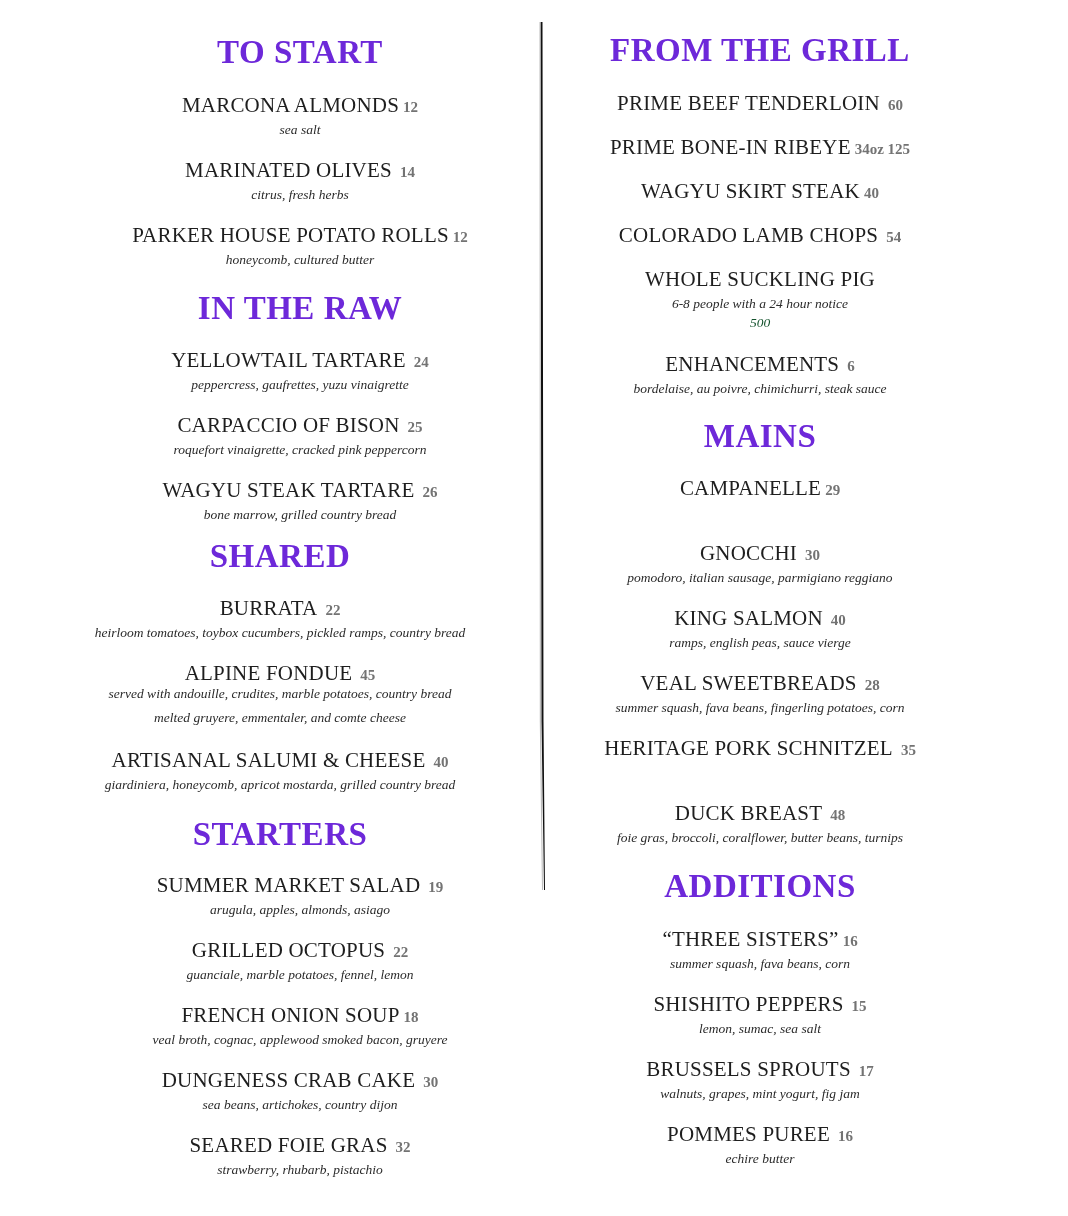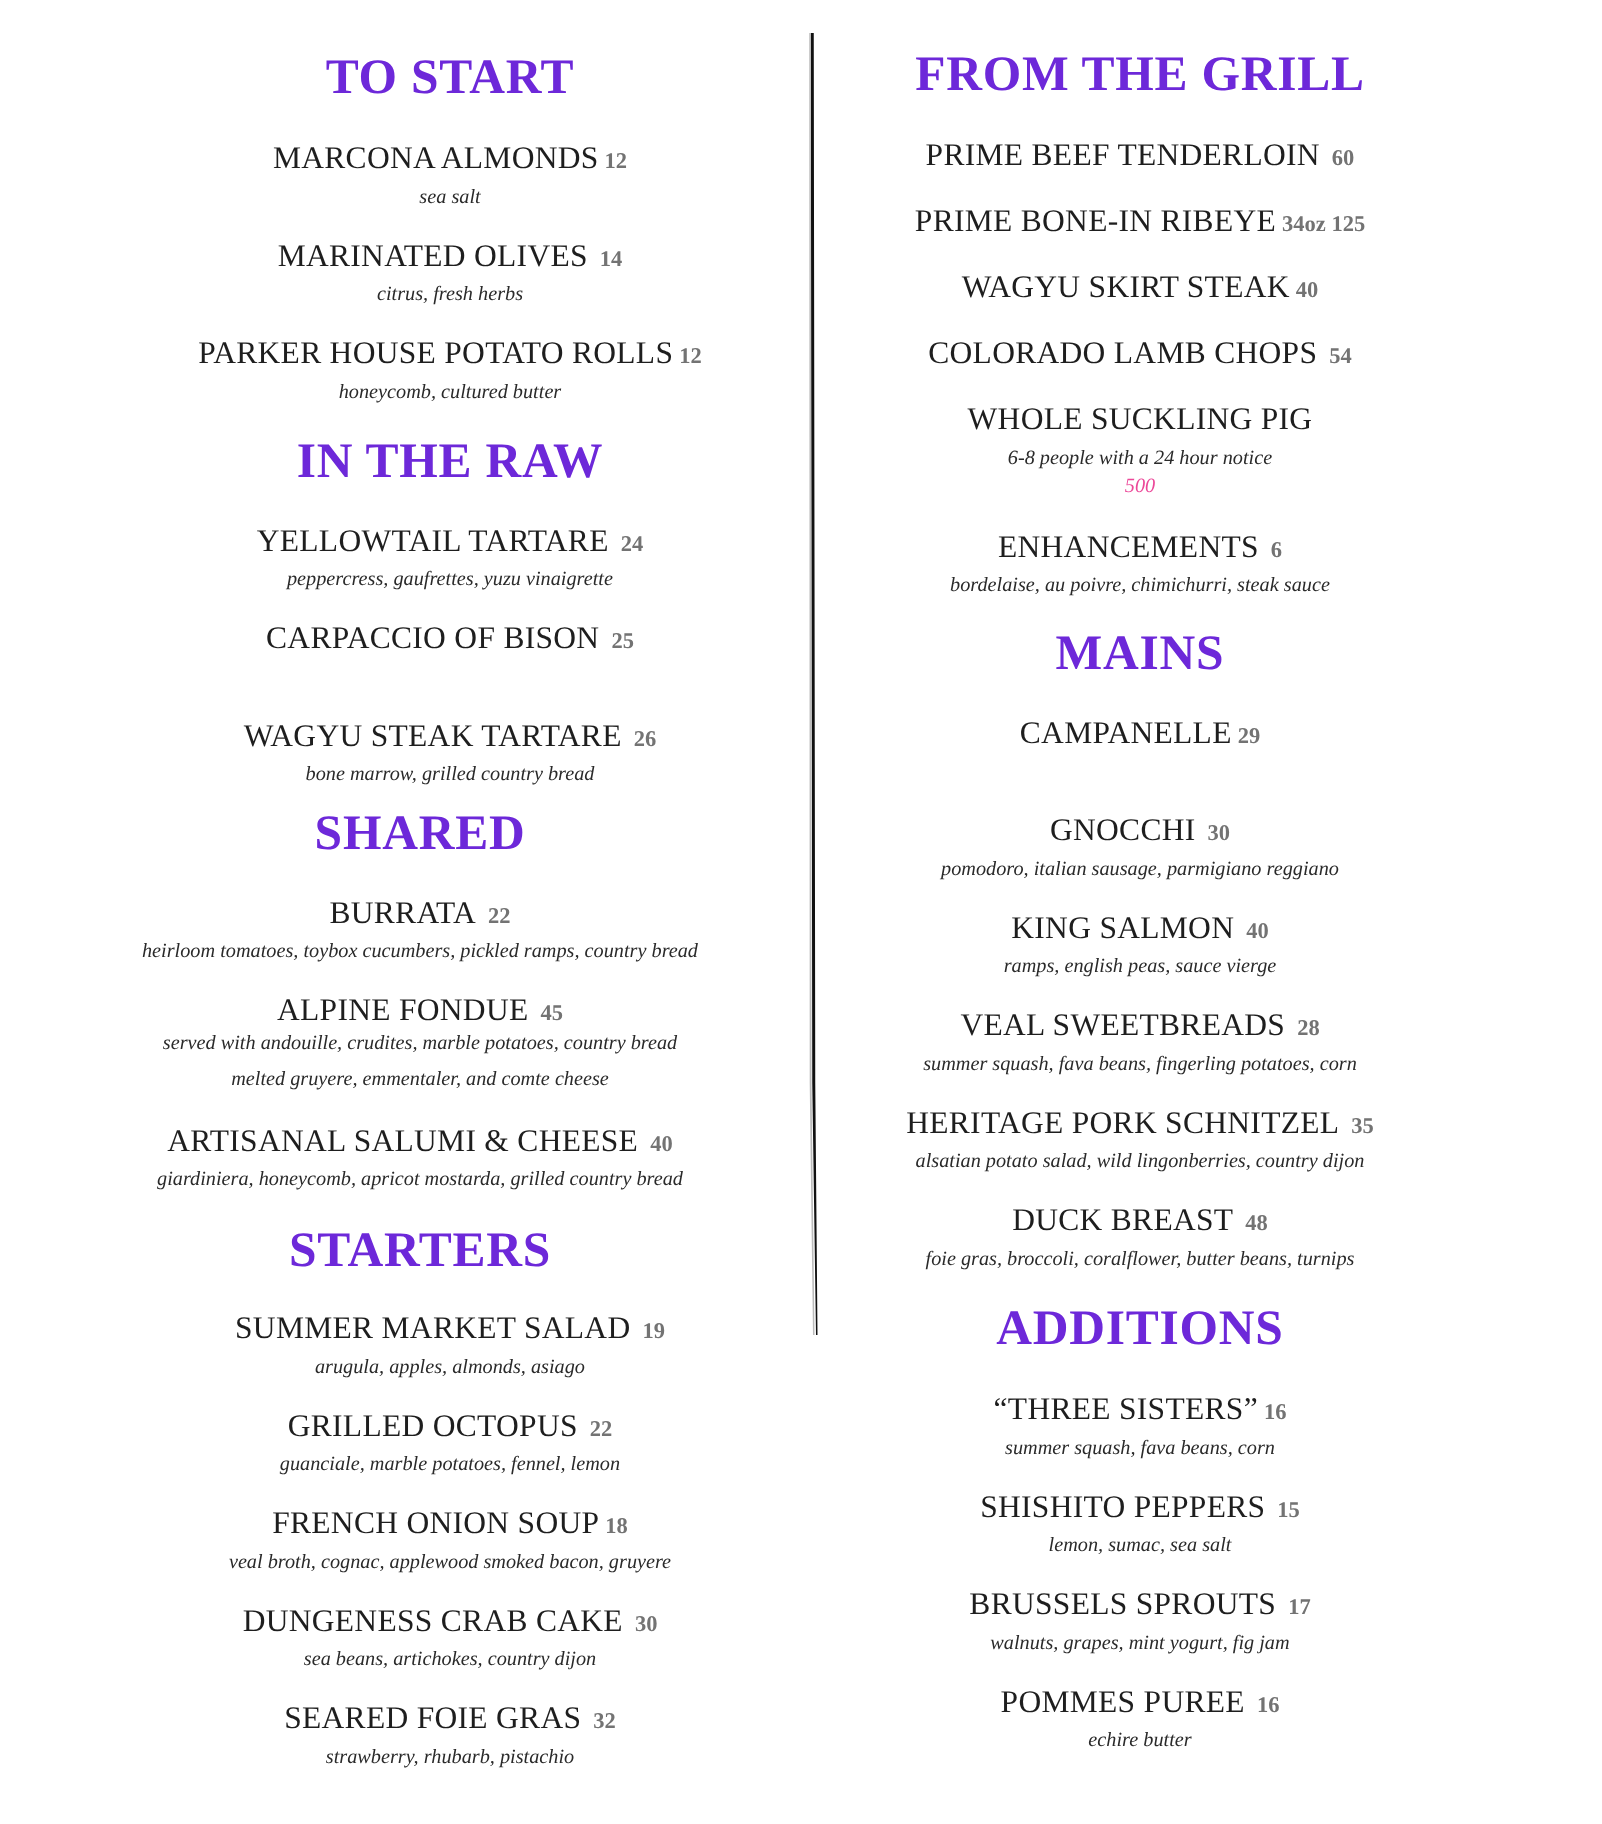--- a/index.html
+++ b/index.html
@@ -13,21 +13,21 @@
   .heading {
     position: absolute; left: 0; right: 0; text-align: center;
     font-size: 33px; font-weight: bold; letter-spacing: 0.5px; color: #6d28d9;
     line-height: 1;
   }
   .item { position: absolute; left: 0; right: 0; text-align: center; }
   .name { font-size: 21px; letter-spacing: 0.2px; color: #1e1e1e; line-height: 1; }
   .price { font-size: 15px; font-weight: bold; margin-left: 8px; color: #737373; }
   .price.tight { margin-left: 4px; }
   .desc { font-size: 13.5px; font-style: italic; color: #2a2a2a; margin-top: 4px; line-height: 1.45; }
-  .desc-price { font-size: 13.5px; font-style: italic; color: #ec4899; line-height: 1.3; }
+  .desc-price { font-size: 13.5px; font-style: italic; color: #14532d; line-height: 1.3; }
   #divider { position: absolute; left: 538px; top: 22px; width: 8px; height: 870px; }
 </style>
 </head>
 <body>
 
 <div id="left" class="col">
   <div class="heading" style="top:36px">TO START</div>
 
   <div class="item" style="top:95px">
     <span class="name">MARCONA ALMONDS</span><span class="price tight">12</span>
@@ -43,20 +43,21 @@
   </div>
 
   <div class="heading" style="top:292px">IN THE RAW</div>
 
   <div class="item" style="top:350px">
     <span class="name">YELLOWTAIL TARTARE</span><span class="price">24</span>
     <div class="desc">peppercress, gaufrettes, yuzu vinaigrette</div>
   </div>
   <div class="item" style="top:415px">
     <span class="name">CARPACCIO OF BISON</span><span class="price">25</span>
+    <div class="desc">roquefort vinaigrette, cracked pink peppercorn</div>
   </div>
   <div class="item" style="top:480px">
     <span class="name">WAGYU STEAK TARTARE</span><span class="price">26</span>
     <div class="desc">bone marrow, grilled country bread</div>
   </div>
 
   <div class="heading" style="top:540px; left:-40px">SHARED</div>
 
   <div class="item" style="top:598px; left:-40px; right:0">
     <span class="name">BURRATA</span><span class="price">22</span>
@@ -138,21 +139,20 @@
   <div class="item" style="top:608px">
     <span class="name">KING SALMON</span><span class="price">40</span>
     <div class="desc">ramps, english peas, sauce vierge</div>
   </div>
   <div class="item" style="top:673px">
     <span class="name">VEAL SWEETBREADS</span><span class="price">28</span>
     <div class="desc">summer squash, fava beans, fingerling potatoes, corn</div>
   </div>
   <div class="item" style="top:738px">
     <span class="name">HERITAGE PORK SCHNITZEL</span><span class="price">35</span>
-    <div class="desc">alsatian potato salad, wild lingonberries, country dijon</div>
   </div>
   <div class="item" style="top:803px">
     <span class="name">DUCK BREAST</span><span class="price">48</span>
     <div class="desc">foie gras, broccoli, coralflower, butter beans, turnips</div>
   </div>
 
   <div class="heading" style="top:870px">ADDITIONS</div>
 
   <div class="item" style="top:929px">
     <span class="name">“THREE SISTERS”</span><span class="price tight">16</span>

